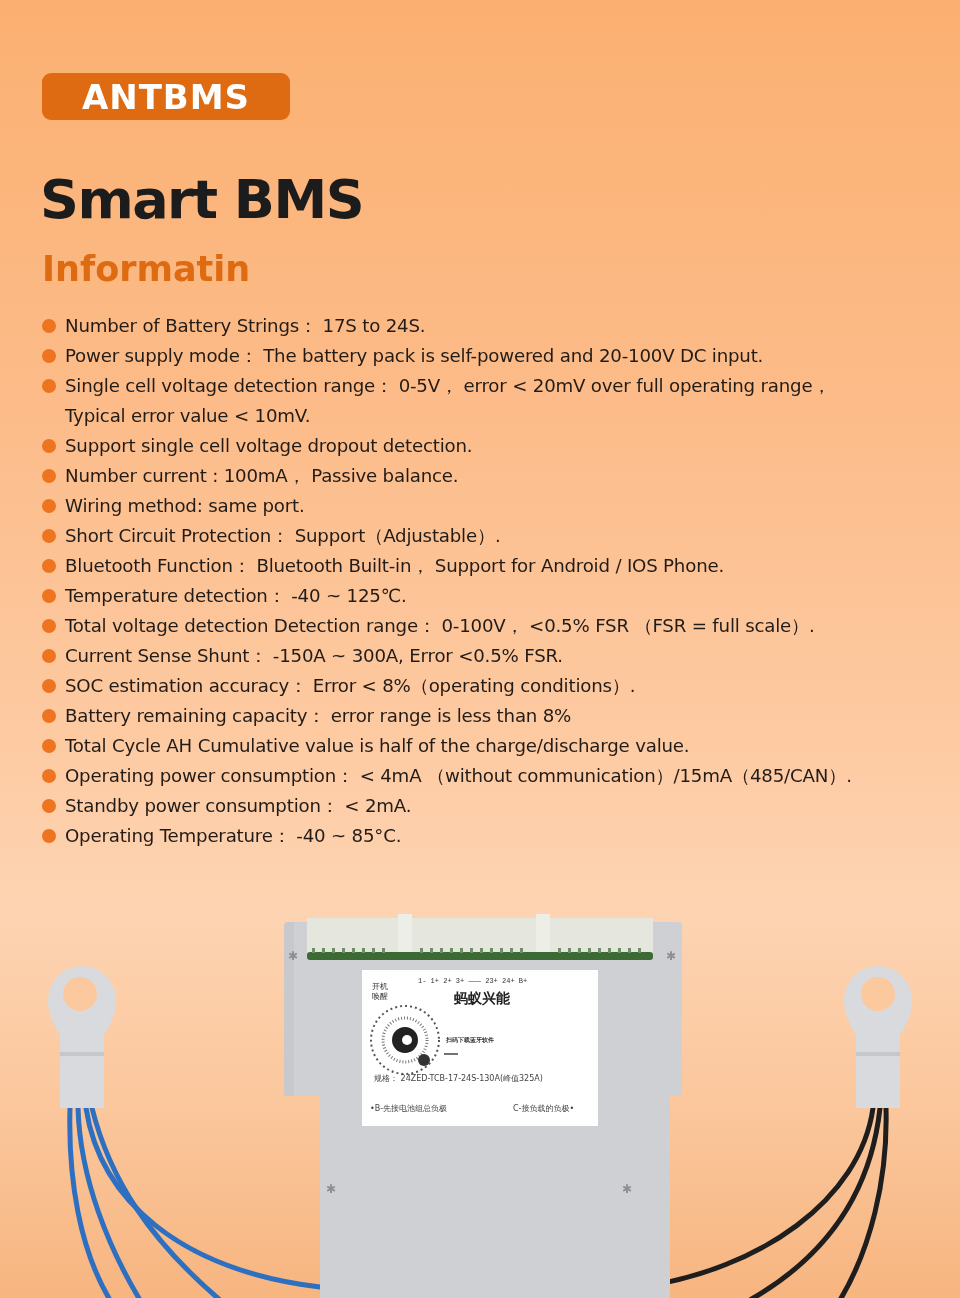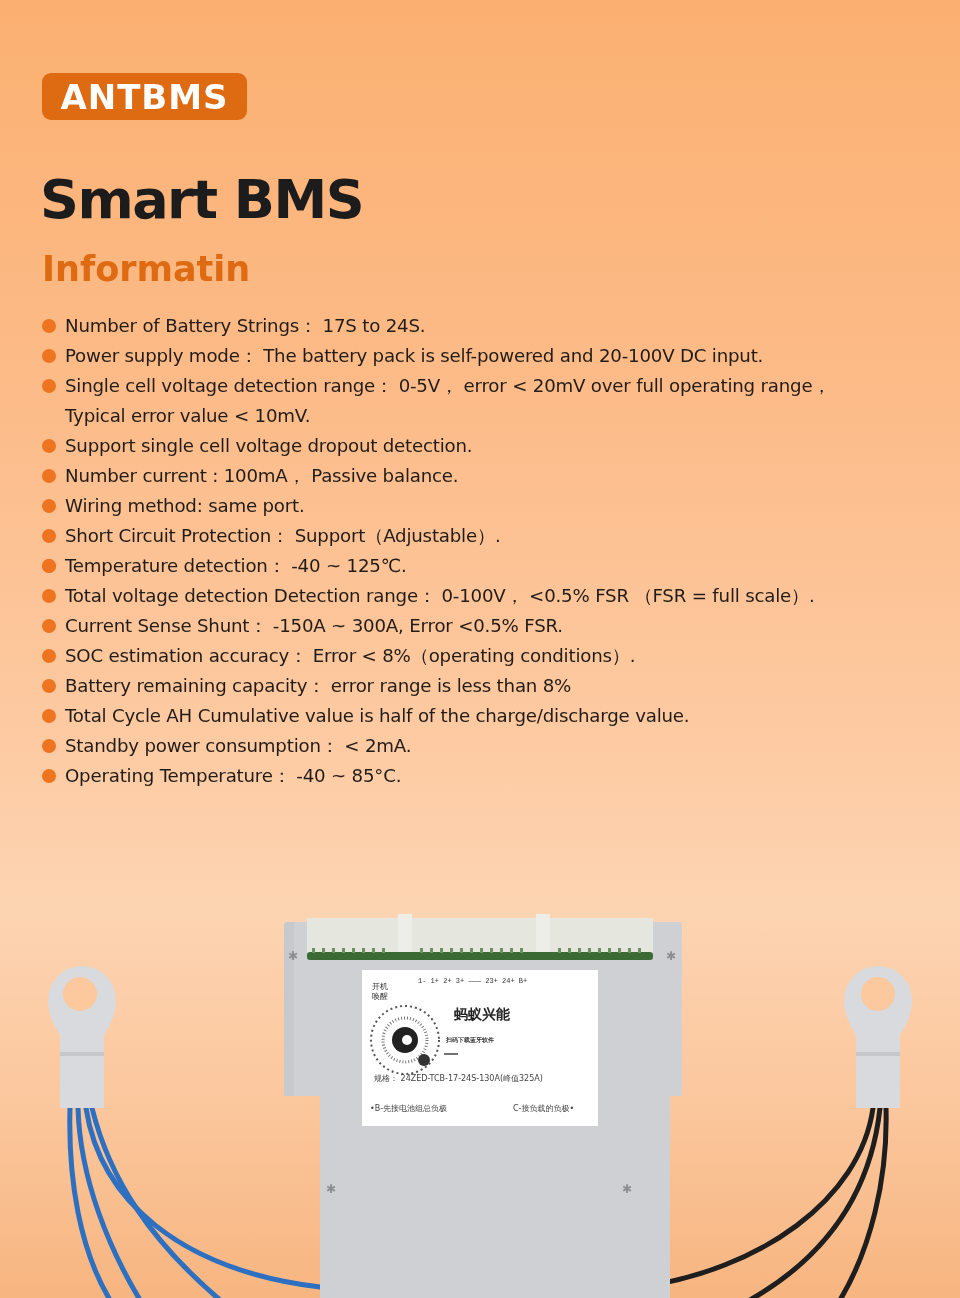--- a/index.html
+++ b/index.html
@@ -3,21 +3,21 @@
   <meta charset="utf-8">
   <style>
     html, body { margin: 0; padding: 0; }
     body {
       width: 960px; height: 1298px; overflow: hidden; position: relative;
       background: linear-gradient(180deg, #fbb071 0%, #fcbb88 30%, #fdc9a0 55%, #fdd4b2 70%, #fbc79d 85%, #f7b580 100%);
       font-family: "DejaVu Sans", "Liberation Sans", sans-serif;
       color: #1f1a17;
     }
     .brand-badge {
-      position: absolute; left: 42px; top: 73px; width: 205px; height: 47px;
+      position: absolute; left: 42px; top: 73px; width: 248px; height: 47px;
       background: #de6a12; border-radius: 9px;
       display: flex; align-items: center; justify-content: center;
     }
     .brand-badge span {
       color: #ffffff; font-weight: bold; font-size: 34px; letter-spacing: 1px;
       font-family: "DejaVu Sans", sans-serif;
     }
     .page-title {
       position: absolute; left: 40px; top: 168px; margin: 0;
       font-size: 54px; font-weight: bold; color: #1c1c1c; letter-spacing: -1.5px;
@@ -58,27 +58,28 @@
 <h2 class="section-title">Informatin</h2>
 
 <ul class="spec-list">
   <li class="spec-item"><span class="dot"></span><span>Number of Battery Strings： 17S to 24S.</span></li>
   <li class="spec-item"><span class="dot"></span><span>Power supply mode： The battery pack is self-powered and 20-100V DC input.</span></li>
   <li class="spec-item"><span class="dot"></span><span>Single cell voltage detection range： 0-5V， error &lt; 20mV over full operating range，</span><span class="cont">Typical error value &lt; 10mV.</span></li>
   <li class="spec-item"><span class="dot"></span><span>Support single cell voltage dropout detection.</span></li>
   <li class="spec-item"><span class="dot"></span><span>Number current : 100mA， Passive balance.</span></li>
   <li class="spec-item"><span class="dot"></span><span>Wiring method: same port.</span></li>
   <li class="spec-item"><span class="dot"></span><span>Short Circuit Protection： Support（Adjustable）.</span></li>
-  <li class="spec-item"><span class="dot"></span></li>
+  <li class="spec-item"><span class="dot"></span><span>Bluetooth Function： Bluetooth Built-in， Support for Android / IOS Phone.</span></li>
   <li class="spec-item"><span class="dot"></span><span>Temperature detection： -40 ~ 125℃.</span></li>
   <li class="spec-item"><span class="dot"></span><span>Total voltage detection Detection range： 0-100V， &lt;0.5% FSR （FSR = full scale）.</span></li>
   <li class="spec-item"><span class="dot"></span><span>Current Sense Shunt： -150A ~ 300A, Error &lt;0.5% FSR.</span></li>
   <li class="spec-item"><span class="dot"></span><span>SOC estimation accuracy： Error &lt; 8%（operating conditions）.</span></li>
   <li class="spec-item"><span class="dot"></span><span>Battery remaining capacity： error range is less than 8%</span></li>
   <li class="spec-item"><span class="dot"></span><span>Total Cycle AH Cumulative value is half of the charge/discharge value.</span></li>
+  <li class="spec-item"><span class="dot"></span><span>Operating power consumption： &lt; 4mA （without communication）/15mA（485/CAN）.</span></li>
   <li class="spec-item"><span class="dot"></span><span>Standby power consumption： &lt; 2mA.</span></li>
   <li class="spec-item"><span class="dot"></span><span>Operating Temperature： -40 ~ 85°C.</span></li>
 </ul>
 
 <div class="product">
   <svg width="960" height="398" viewBox="0 900 960 398" xmlns="http://www.w3.org/2000/svg">
 
     <g fill="none" stroke="#2d6fc0" stroke-width="5" stroke-linecap="round">
       <path d="M70 1108 C 68 1180, 80 1250, 110 1300"></path>
       <path d="M78 1108 C 80 1180, 110 1250, 140 1300"></path>
@@ -157,18 +158,18 @@
       <circle cx="405" cy="1040" r="22" fill="none" stroke="#777" stroke-width="3" stroke-dasharray="1 2"></circle>
       <circle cx="405" cy="1040" r="13" fill="#222"></circle>
       <circle cx="407" cy="1040" r="5" fill="#fff"></circle>
       <circle cx="424" cy="1060" r="6" fill="#333"></circle>
       <line x1="444" y1="1054" x2="458" y2="1054" stroke="#444" stroke-width="1.5"></line>
     </g>
   </svg>
 
   <div style="position:absolute;left:372px;top:82px;width:24px;font-size:8px;line-height:10px;color:#333;">开机 唤醒</div>
   <div style="position:absolute;left:418px;top:77px;font-size:7px;color:#333;white-space:nowrap;font-family:Liberation Mono, monospace;">1- 1+ 2+ 3+ ——— 23+ 24+ B+</div>
-  <div style="position:absolute;left:454px;top:106px;font-size:14px;font-weight:bold;color:#222;white-space:nowrap;">蚂蚁兴能</div>
+  <div style="position:absolute;left:454px;top:90px;font-size:14px;font-weight:bold;color:#222;white-space:nowrap;">蚂蚁兴能</div>
   <div style="position:absolute;left:446px;top:136px;font-size:6px;font-weight:bold;color:#333;white-space:nowrap;">扫码下载蓝牙软件</div>
   <div style="position:absolute;left:374px;top:173px;font-size:8px;color:#444;white-space:nowrap;">规格： 24ZED-TCB-17-24S-130A(峰值325A)</div>
   <div style="position:absolute;left:370px;top:203px;font-size:8px;color:#444;white-space:nowrap;">•B-先接电池组总负极</div>
   <div style="position:absolute;left:513px;top:203px;font-size:8px;color:#444;white-space:nowrap;">C-接负载的负极•</div>
 </div>
 
 </body></html>

